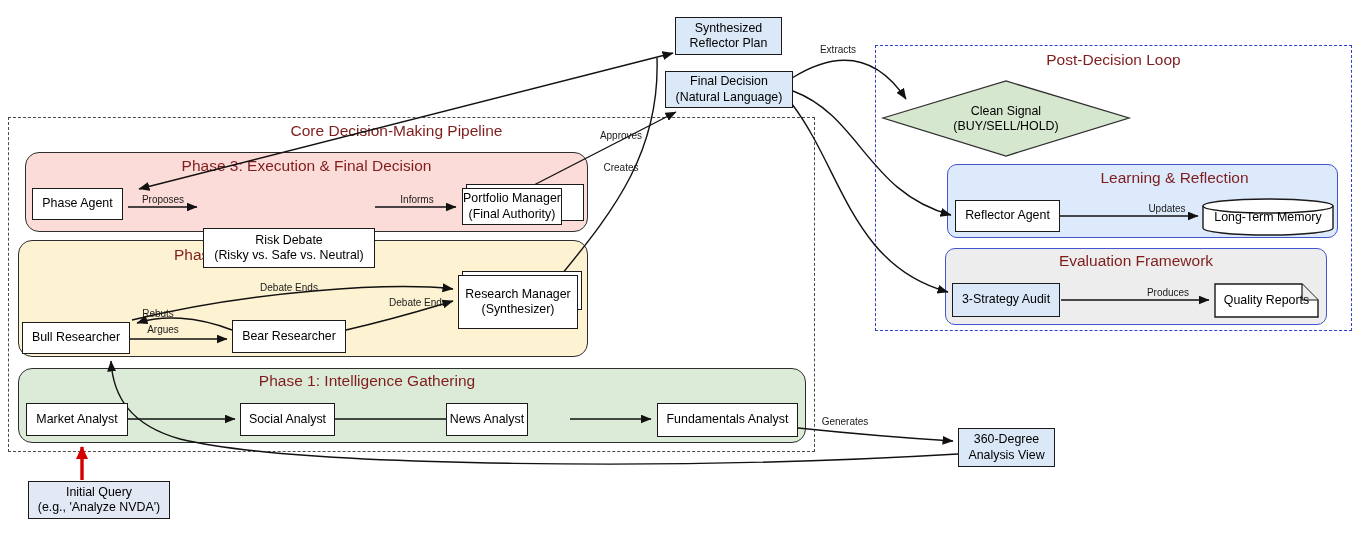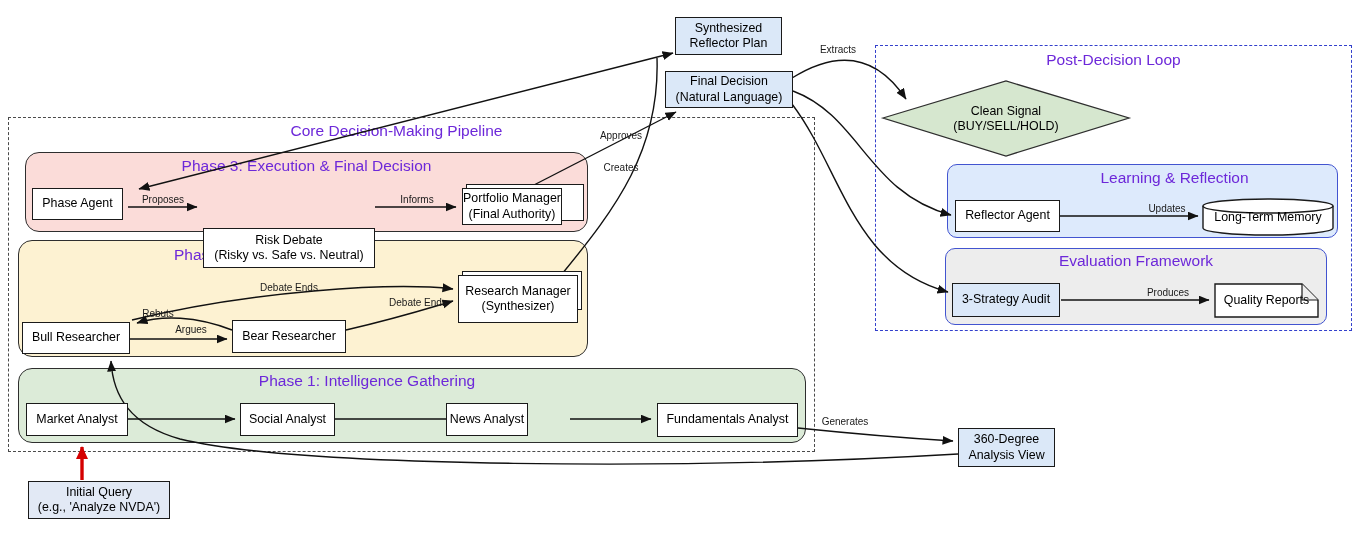--- a/index.html
+++ b/index.html
@@ -16,21 +16,21 @@
     position: absolute; border: 1.5px dashed #3340cc; background: transparent; z-index: 0;
   }
   .phase { position: absolute; border: 1.5px solid #2e2e2e; border-radius: 14px; z-index: 0; }
   .phase.p3 { background: #fbdcd9; }
   .phase.p2 { background: #fdf2d2; }
   .phase.p1 { background: #dcebd8; }
   .subsect { position: absolute; border: 1.6px solid #4254d0; border-radius: 10px; z-index: 0; }
   .subsect.learning { background: #ddeafc; }
   .subsect.evaluation { background: #ededed; }
   .sect-title {
-    position: absolute; font-size: 15.5px; color: #6d28d9; text-align: center; z-index: 1;
+    position: absolute; font-size: 15.5px; color: #7f1d1d; text-align: center; z-index: 1;
     white-space: nowrap;
   }
   svg.edges { position: absolute; left: 0; top: 0; z-index: 2; }
   .node {
     position: absolute; display: flex; flex-direction: column; align-items: center;
     justify-content: center; background: #fff; border: 1.4px solid #1a1a1a;
     font-size: 12.4px; line-height: 1.22; text-align: center; z-index: 3; white-space: nowrap;
   }
   .node.blue { background: #dbe8f8; }
   .node.bluegray { background: #e2e9f5; }
@@ -109,21 +109,21 @@
     <span>Phase Agent</span>
   </div>
   <div class="node" style="left:203px; top:187px; width:172px; height:40px;margin-top:41px;">
     <span>Risk Debate</span>
     <span>(Risky vs. Safe vs. Neutral)</span>
   </div>
   <div class="node" style="left:462px; top:188px; width:100px; height:37px;">
     <span>Portfolio Manager</span>
     <span>(Final Authority)</span>
   </div>
-  <div class="node" style="left:458px; top:275px; width:120px; height:48px;">
+  <div class="node" style="left:458px; top:275px; width:120px; height:54px;">
     <span>Research Manager</span>
     <span>(Synthesizer)</span>
   </div>
   <div class="node" style="left:22px; top:322px; width:108px; height:32px;">
     <span>Bull Researcher</span>
   </div>
   <div class="node" style="left:232px; top:320px; width:114px; height:33px;">
     <span>Bear Researcher</span>
   </div>
   <div class="node" style="left:26px; top:403px; width:102px; height:33px;">
@@ -170,20 +170,20 @@
     <span>360-Degree</span>
     <span>Analysis View</span>
   </div>
 
   <div class="elabel" style="left:163px; top:194px;">Proposes</div>
   <div class="elabel" style="left:417px; top:194px;">Informs</div>
   <div class="elabel" style="left:621px; top:130px;">Approves</div>
   <div class="elabel" style="left:621px; top:162px;">Creates</div>
   <div class="elabel" style="left:838px; top:44px;">Extracts</div>
   <div class="elabel" style="left:158px; top:308px;">Rebuts</div>
-  <div class="elabel" style="left:163px; top:324px;margin-left:28px;">Argues</div>
+  <div class="elabel" style="left:163px; top:324px;">Argues</div>
   <div class="elabel" style="left:289px; top:282px;">Debate Ends</div>
   <div class="elabel" style="left:418px; top:297px;">Debate Ends</div>
   <div class="elabel" style="left:845px; top:416px;">Generates</div>
   <div class="elabel" style="left:1167px; top:203px;">Updates</div>
   <div class="elabel" style="left:1168px; top:287px;">Produces</div>
 
 </div>
 
 </body></html>

